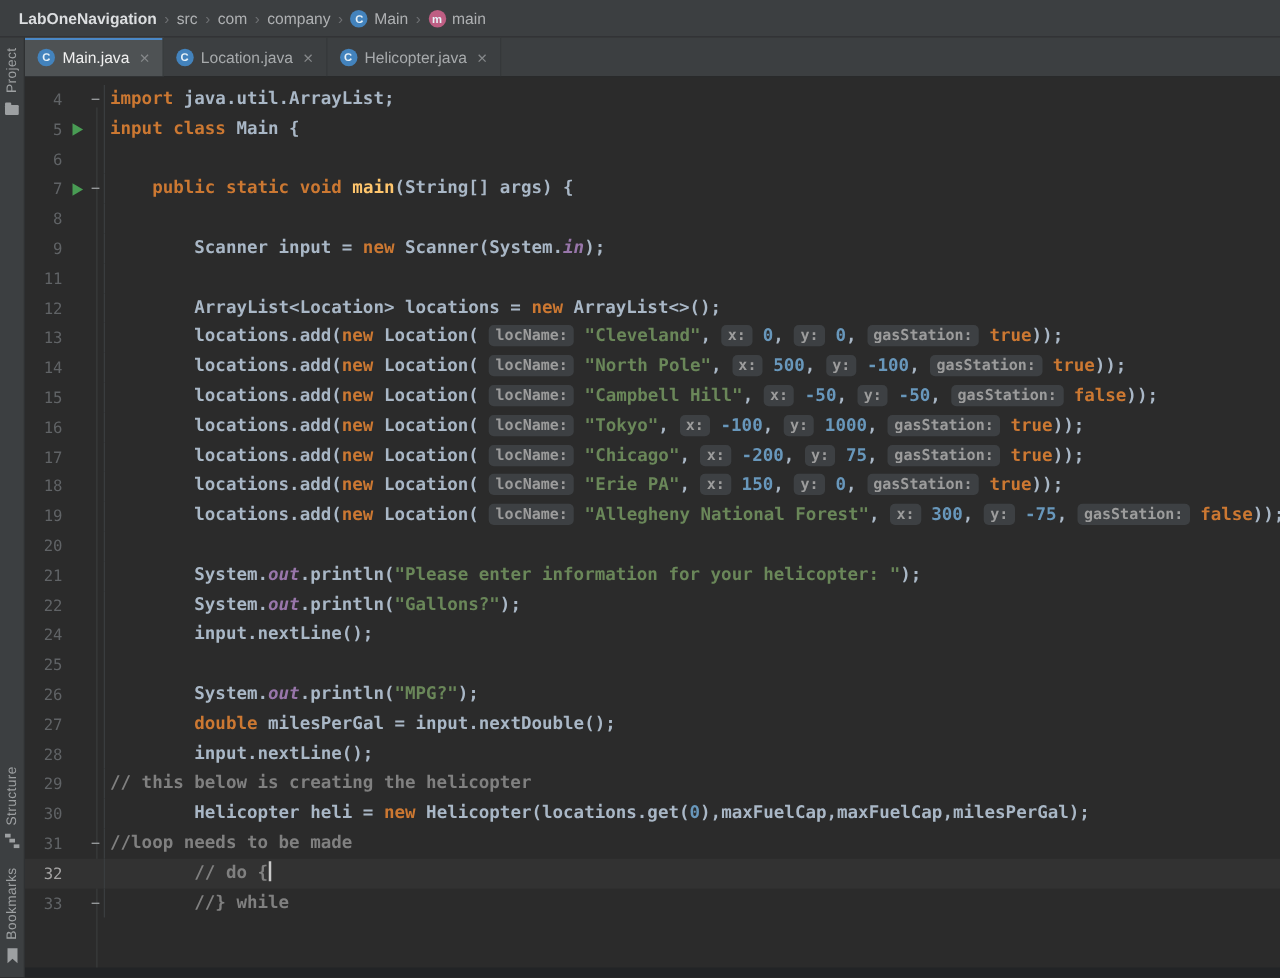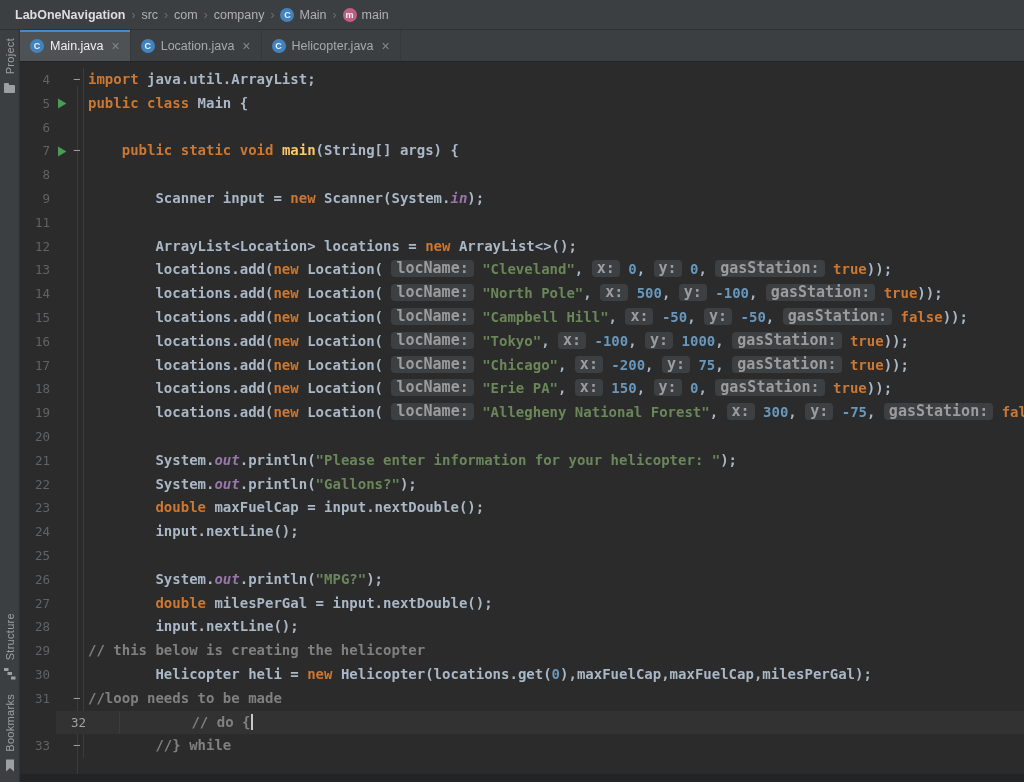--- a/index.html
+++ b/index.html
@@ -43,35 +43,35 @@
              font-size:9px;font-weight:700;color:#E8F2F8;font-family:"Liberation Sans",sans-serif;flex:none;}
   .mini-icon.class{background:var(--class-icon-bg);}
   .mini-icon.method{background:var(--method-icon-bg);}
 
   
   .editor{flex:1;position:relative;overflow:hidden;background:var(--editor-bg);
           font-family:"DejaVu Sans Mono","Liberation Mono",monospace;font-size:14px;line-height:23.8px;}
   .fold-guide{position:absolute;left:57px;top:24px;bottom:0;width:1px;background:#45484A;opacity:.55;z-index:0;}
   .code-lines{position:relative;z-index:1;padding-top:6px;}
   .code-line{display:flex;height:23.8px;white-space:pre;align-items:center;}
-  .code-line.current{background:var(--caret-line-bg);margin-left:36px;}
+  .code-line.current{background:var(--caret-line-bg);}
   .gutter-num{width:34px;flex:none;text-align:right;padding-right:4px;color:var(--line-number);font-size:12.5px;}
   .code-line.current .gutter-num{color:var(--line-number-active);}
   .gutter-run{width:16px;flex:none;display:flex;align-items:center;justify-content:center;}
   .gutter-fold{width:14px;flex:none;text-align:center;color:#9EA1A3;font-size:12px;border-right:1px solid #3A3D3F;height:100%;
                display:flex;align-items:center;justify-content:center;}
   .code-text{flex:1;padding-left:4px;color:var(--text-default);font-weight:bold;}
   .tk-d{color:var(--text-default);}
   .tk-k{color:var(--keyword);}
   .tk-s{color:var(--string);}
   .tk-n{color:var(--number);}
   .tk-c{color:var(--comment);text-align:center;}
   .tk-f{color:var(--field);font-style:italic;}
   .tk-m{color:var(--method-decl);}
-  .tk-h{display:inline-block;background:var(--hint-bg);color:var(--hint-text);font-size:15px;
+  .tk-h{display:inline-block;background:var(--hint-bg);color:var(--hint-text);font-size:12px;
         border-radius:4px;padding:1px 5px;line-height:15px;vertical-align:1px;}
   .caret{display:inline-block;width:1.5px;height:16px;background:#C8C8C8;vertical-align:-3px;margin-left:1px;}
   .bottom-strip{position:absolute;left:0;right:0;bottom:0;height:8px;background:#222426;z-index:2;}
 </style>
 </head>
 <body>
 
 <div class="app">
   <div class="navbar" id="navbar">
       <span class="nav-item bold">
@@ -145,40 +145,39 @@
             <span class="tab-label">Helicopter.java</span>
             <span class="tab-close">×</span>
           </span>
         </div>
       <div class="editor">
         <div class="fold-guide"></div>
         <div class="code-lines" id="code-lines">
             <div class="code-line"><span class="gutter-num">4</span><span class="gutter-run"></span><span class="gutter-fold">−</span><span class="code-text"><span class="tk-k">import</span><span class="tk-d"> java.util.ArrayList;</span></span></div>
             <div class="code-line"><span class="gutter-num">5</span><span class="gutter-run"><svg width="10" height="11" viewBox="0 0 10 11">
                   <polygon points="1,0.5 9.5,5.5 1,10.5" fill="#499C54"></polygon>
-                </svg></span><span class="gutter-fold"></span><span class="code-text"><span class="tk-k">public class </span><span class="tk-d">Main {</span></span></div>
+                </svg></span><span class="gutter-fold"></span><span class="code-text"><span class="tk-k">input class </span><span class="tk-d">Main {</span></span></div>
             <div class="code-line"><span class="gutter-num">6</span><span class="gutter-run"></span><span class="gutter-fold"></span><span class="code-text"></span></div>
             <div class="code-line"><span class="gutter-num">7</span><span class="gutter-run"><svg width="10" height="11" viewBox="0 0 10 11">
                   <polygon points="1,0.5 9.5,5.5 1,10.5" fill="#499C54"></polygon>
                 </svg></span><span class="gutter-fold">−</span><span class="code-text"><span class="tk-d">    </span><span class="tk-k">public static void </span><span class="tk-m">main</span><span class="tk-d">(String[] args) {</span></span></div>
             <div class="code-line"><span class="gutter-num">8</span><span class="gutter-run"></span><span class="gutter-fold"></span><span class="code-text"></span></div>
             <div class="code-line"><span class="gutter-num">9</span><span class="gutter-run"></span><span class="gutter-fold"></span><span class="code-text"><span class="tk-d">        Scanner input = </span><span class="tk-k">new</span><span class="tk-d"> Scanner(System.</span><span class="tk-f">in</span><span class="tk-d">);</span></span></div>
             <div class="code-line"><span class="gutter-num">11</span><span class="gutter-run"></span><span class="gutter-fold"></span><span class="code-text"></span></div>
             <div class="code-line"><span class="gutter-num">12</span><span class="gutter-run"></span><span class="gutter-fold"></span><span class="code-text"><span class="tk-d">        ArrayList&lt;Location&gt; locations = </span><span class="tk-k">new</span><span class="tk-d"> ArrayList&lt;&gt;();</span></span></div>
             <div class="code-line"><span class="gutter-num">13</span><span class="gutter-run"></span><span class="gutter-fold"></span><span class="code-text"><span class="tk-d">        locations.add(</span><span class="tk-k">new</span><span class="tk-d"> Location( </span><span class="tk-h">locName:</span><span class="tk-s"> "Cleveland"</span><span class="tk-d">, </span><span class="tk-h">x:</span><span class="tk-n"> 0</span><span class="tk-d">, </span><span class="tk-h">y:</span><span class="tk-n"> 0</span><span class="tk-d">, </span><span class="tk-h">gasStation:</span><span class="tk-k"> true</span><span class="tk-d">));</span></span></div>
             <div class="code-line"><span class="gutter-num">14</span><span class="gutter-run"></span><span class="gutter-fold"></span><span class="code-text"><span class="tk-d">        locations.add(</span><span class="tk-k">new</span><span class="tk-d"> Location( </span><span class="tk-h">locName:</span><span class="tk-s"> "North Pole"</span><span class="tk-d">, </span><span class="tk-h">x:</span><span class="tk-n"> 500</span><span class="tk-d">, </span><span class="tk-h">y:</span><span class="tk-n"> -100</span><span class="tk-d">, </span><span class="tk-h">gasStation:</span><span class="tk-k"> true</span><span class="tk-d">));</span></span></div>
             <div class="code-line"><span class="gutter-num">15</span><span class="gutter-run"></span><span class="gutter-fold"></span><span class="code-text"><span class="tk-d">        locations.add(</span><span class="tk-k">new</span><span class="tk-d"> Location( </span><span class="tk-h">locName:</span><span class="tk-s"> "Campbell Hill"</span><span class="tk-d">, </span><span class="tk-h">x:</span><span class="tk-n"> -50</span><span class="tk-d">, </span><span class="tk-h">y:</span><span class="tk-n"> -50</span><span class="tk-d">, </span><span class="tk-h">gasStation:</span><span class="tk-k"> false</span><span class="tk-d">));</span></span></div>
             <div class="code-line"><span class="gutter-num">16</span><span class="gutter-run"></span><span class="gutter-fold"></span><span class="code-text"><span class="tk-d">        locations.add(</span><span class="tk-k">new</span><span class="tk-d"> Location( </span><span class="tk-h">locName:</span><span class="tk-s"> "Tokyo"</span><span class="tk-d">, </span><span class="tk-h">x:</span><span class="tk-n"> -100</span><span class="tk-d">, </span><span class="tk-h">y:</span><span class="tk-n"> 1000</span><span class="tk-d">, </span><span class="tk-h">gasStation:</span><span class="tk-k"> true</span><span class="tk-d">));</span></span></div>
             <div class="code-line"><span class="gutter-num">17</span><span class="gutter-run"></span><span class="gutter-fold"></span><span class="code-text"><span class="tk-d">        locations.add(</span><span class="tk-k">new</span><span class="tk-d"> Location( </span><span class="tk-h">locName:</span><span class="tk-s"> "Chicago"</span><span class="tk-d">, </span><span class="tk-h">x:</span><span class="tk-n"> -200</span><span class="tk-d">, </span><span class="tk-h">y:</span><span class="tk-n"> 75</span><span class="tk-d">, </span><span class="tk-h">gasStation:</span><span class="tk-k"> true</span><span class="tk-d">));</span></span></div>
             <div class="code-line"><span class="gutter-num">18</span><span class="gutter-run"></span><span class="gutter-fold"></span><span class="code-text"><span class="tk-d">        locations.add(</span><span class="tk-k">new</span><span class="tk-d"> Location( </span><span class="tk-h">locName:</span><span class="tk-s"> "Erie PA"</span><span class="tk-d">, </span><span class="tk-h">x:</span><span class="tk-n"> 150</span><span class="tk-d">, </span><span class="tk-h">y:</span><span class="tk-n"> 0</span><span class="tk-d">, </span><span class="tk-h">gasStation:</span><span class="tk-k"> true</span><span class="tk-d">));</span></span></div>
             <div class="code-line"><span class="gutter-num">19</span><span class="gutter-run"></span><span class="gutter-fold"></span><span class="code-text"><span class="tk-d">        locations.add(</span><span class="tk-k">new</span><span class="tk-d"> Location( </span><span class="tk-h">locName:</span><span class="tk-s"> "Allegheny National Forest"</span><span class="tk-d">, </span><span class="tk-h">x:</span><span class="tk-n"> 300</span><span class="tk-d">, </span><span class="tk-h">y:</span><span class="tk-n"> -75</span><span class="tk-d">, </span><span class="tk-h">gasStation:</span><span class="tk-k"> false</span><span class="tk-d">));</span></span></div>
             <div class="code-line"><span class="gutter-num">20</span><span class="gutter-run"></span><span class="gutter-fold"></span><span class="code-text"></span></div>
             <div class="code-line"><span class="gutter-num">21</span><span class="gutter-run"></span><span class="gutter-fold"></span><span class="code-text"><span class="tk-d">        System.</span><span class="tk-f">out</span><span class="tk-d">.println(</span><span class="tk-s">"Please enter information for your helicopter: "</span><span class="tk-d">);</span></span></div>
             <div class="code-line"><span class="gutter-num">22</span><span class="gutter-run"></span><span class="gutter-fold"></span><span class="code-text"><span class="tk-d">        System.</span><span class="tk-f">out</span><span class="tk-d">.println(</span><span class="tk-s">"Gallons?"</span><span class="tk-d">);</span></span></div>
-            <div class="code-line"><span class="gutter-num">23</span><span class="gutter-run"></span><span class="gutter-fold"></span><span class="code-text"><span class="tk-d">        </span><span class="tk-k">double</span><span class="tk-d"> maxFuelCap = input.nextDouble();</span></span></div>
             <div class="code-line"><span class="gutter-num">24</span><span class="gutter-run"></span><span class="gutter-fold"></span><span class="code-text"><span class="tk-d">        input.nextLine();</span></span></div>
             <div class="code-line"><span class="gutter-num">25</span><span class="gutter-run"></span><span class="gutter-fold"></span><span class="code-text"></span></div>
             <div class="code-line"><span class="gutter-num">26</span><span class="gutter-run"></span><span class="gutter-fold"></span><span class="code-text"><span class="tk-d">        System.</span><span class="tk-f">out</span><span class="tk-d">.println(</span><span class="tk-s">"MPG?"</span><span class="tk-d">);</span></span></div>
             <div class="code-line"><span class="gutter-num">27</span><span class="gutter-run"></span><span class="gutter-fold"></span><span class="code-text"><span class="tk-d">        </span><span class="tk-k">double</span><span class="tk-d"> milesPerGal = input.nextDouble();</span></span></div>
             <div class="code-line"><span class="gutter-num">28</span><span class="gutter-run"></span><span class="gutter-fold"></span><span class="code-text"><span class="tk-d">        input.nextLine();</span></span></div>
             <div class="code-line"><span class="gutter-num">29</span><span class="gutter-run"></span><span class="gutter-fold"></span><span class="code-text"><span class="tk-c">// this below is creating the helicopter</span></span></div>
             <div class="code-line"><span class="gutter-num">30</span><span class="gutter-run"></span><span class="gutter-fold"></span><span class="code-text"><span class="tk-d">        Helicopter heli = </span><span class="tk-k">new</span><span class="tk-d"> Helicopter(locations.get(</span><span class="tk-n">0</span><span class="tk-d">),maxFuelCap,maxFuelCap,milesPerGal);</span></span></div>
             <div class="code-line"><span class="gutter-num">31</span><span class="gutter-run"></span><span class="gutter-fold">−</span><span class="code-text"><span class="tk-c">//loop needs to be made</span></span></div>
             <div class="code-line current"><span class="gutter-num">32</span><span class="gutter-run"></span><span class="gutter-fold"></span><span class="code-text"><span class="tk-c">        // do {</span><span class="caret"></span></span></div>
             <div class="code-line"><span class="gutter-num">33</span><span class="gutter-run"></span><span class="gutter-fold">−</span><span class="code-text"><span class="tk-c">        //} while</span></span></div>

